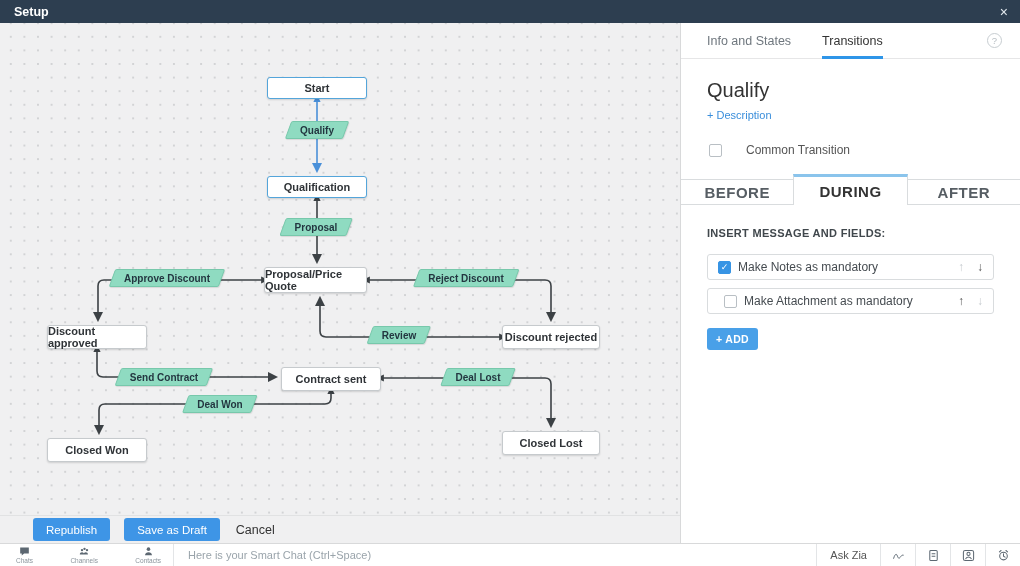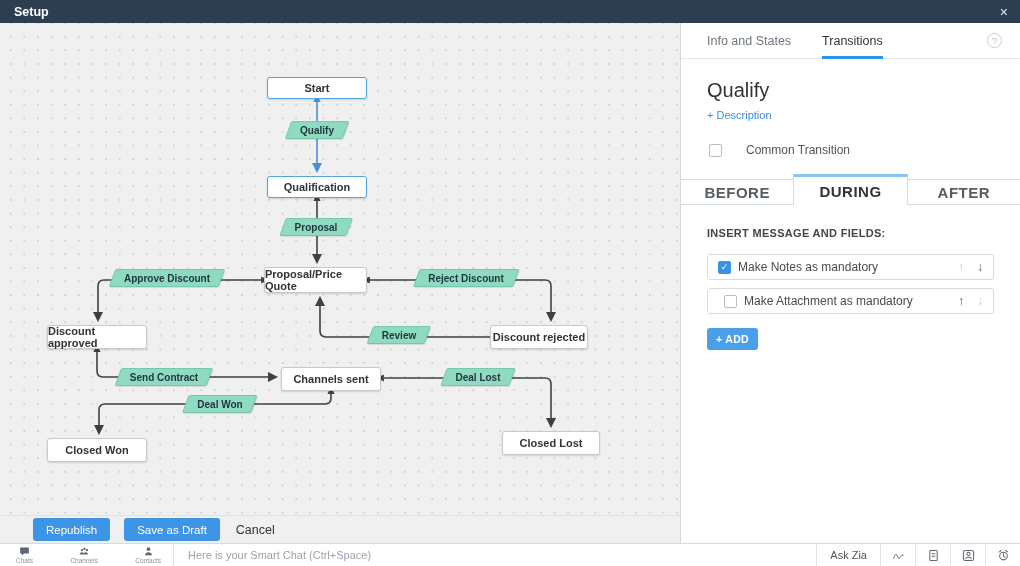--- a/index.html
+++ b/index.html
@@ -131,22 +131,22 @@
         <path d="M97,326 L97,348 Q97,354 103,354 L276,354" fill="none" stroke="#3c4145" stroke-width="1.6" marker-end="url(#arrEnd)" marker-start="url(#nub)"></path>
         <path d="M381,355 L545,355 Q551,355 551,361 L551,403" fill="none" stroke="#3c4145" stroke-width="1.6" marker-end="url(#arrEnd)" marker-start="url(#nub)"></path>
         <path d="M331,368 L331,375 Q331,381 325,381 L105,381 Q99,381 99,387 L99,410" fill="none" stroke="#3c4145" stroke-width="1.6" marker-end="url(#arrEnd)" marker-start="url(#nub)"></path>
       </g>
   </svg>
   <div id="nodes">
       <div class="state selected" style="left: 267px; top: 54px; width: 100px; height: 22px;">Start</div>
       <div class="state selected" style="left: 267px; top: 153px; width: 100px; height: 22px;">Qualification</div>
       <div class="state" style="left: 264px; top: 244px; width: 103px; height: 26px;">Proposal/Price Quote</div>
       <div class="state" style="left: 47px; top: 302px; width: 100px; height: 24px;">Discount approved</div>
-      <div class="state" style="left: 490px; top: 302px; width: 98px; height: 24px;">Discount rejected</div>
-      <div class="state" style="left: 281px; top: 344px; width: 100px; height: 24px;">Channels sent</div>
+      <div class="state" style="left: 502px; top: 302px; width: 98px; height: 24px;">Discount rejected</div>
+      <div class="state" style="left: 281px; top: 344px; width: 100px; height: 24px;">Contract sent</div>
       <div class="state" style="left: 47px; top: 415px; width: 100px; height: 24px;">Closed Won</div>
       <div class="state" style="left: 502px; top: 408px; width: 98px; height: 24px;">Closed Lost</div>
       <div class="chip" style="left: 317px; top: 107px;">
         <span class="chip-label">Qualify</span>
       </div>
       <div class="chip" style="left: 316px; top: 204px;">
         <span class="chip-label">Proposal</span>
       </div>
       <div class="chip" style="left: 167px; top: 255px;">
         <span class="chip-label">Approve Discount</span>

